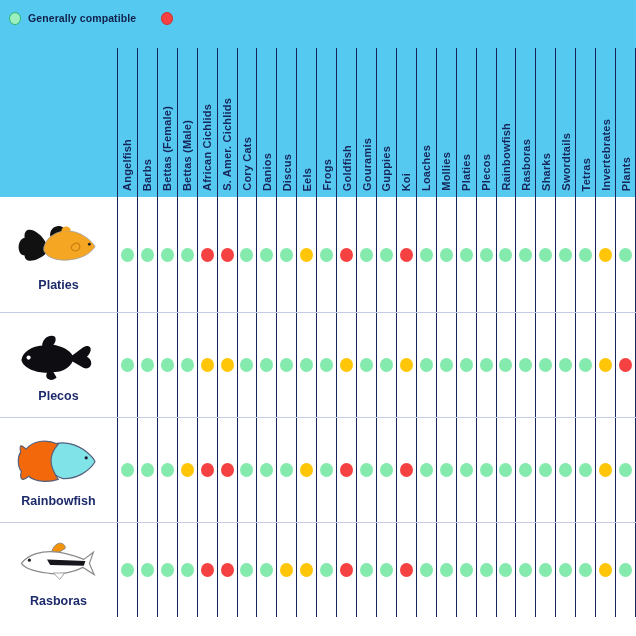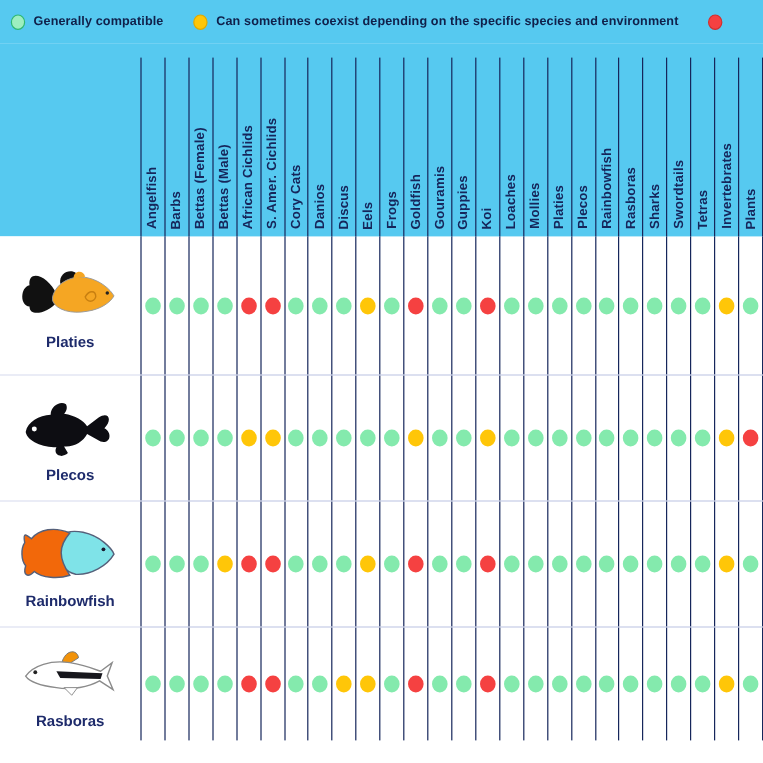--- a/index.html
+++ b/index.html
@@ -60,24 +60,20 @@
 </style>
 </head>
 <body>
 
 <div class="app">
 
   <div class="legend">
     <div class="legend-item">
       <span class="legend-dot" style="background: rgb(157, 239, 192); border: 1.5px solid rgb(47, 184, 115);"></span>
       <span class="legend-label">Generally compatible</span>
-    </div>
-    <div class="legend-item">
-      <span class="legend-dot" style="background: rgb(255, 198, 8); border: 1.5px solid rgb(223, 169, 0);"></span>
-      <span class="legend-label">Can sometimes coexist depending on the specific species and environment</span>
     </div>
     <div class="legend-item">
       <span class="legend-dot" style="background: rgb(245, 65, 65); border: 1.5px solid rgb(210, 47, 47);"></span>
     </div>
   </div>
 
   <div class="header-row">
     <div class="corner-cell"></div>
     <div class="col-headers" id="col-headers">
         <div class="col-cell">

